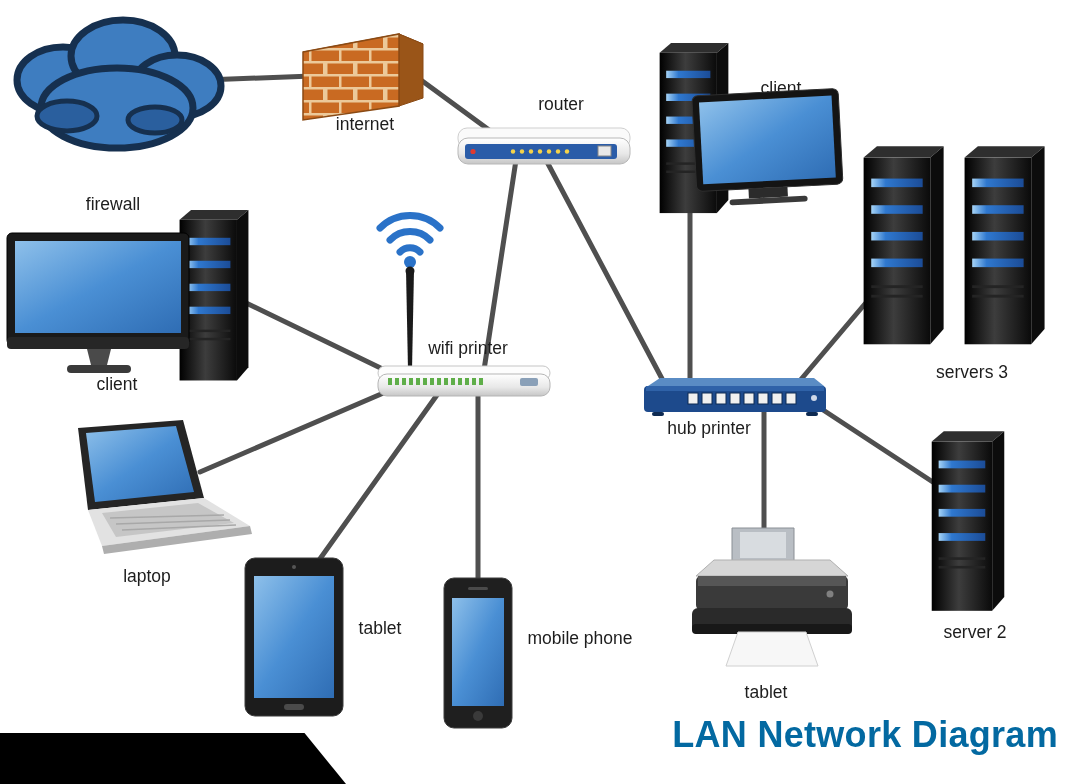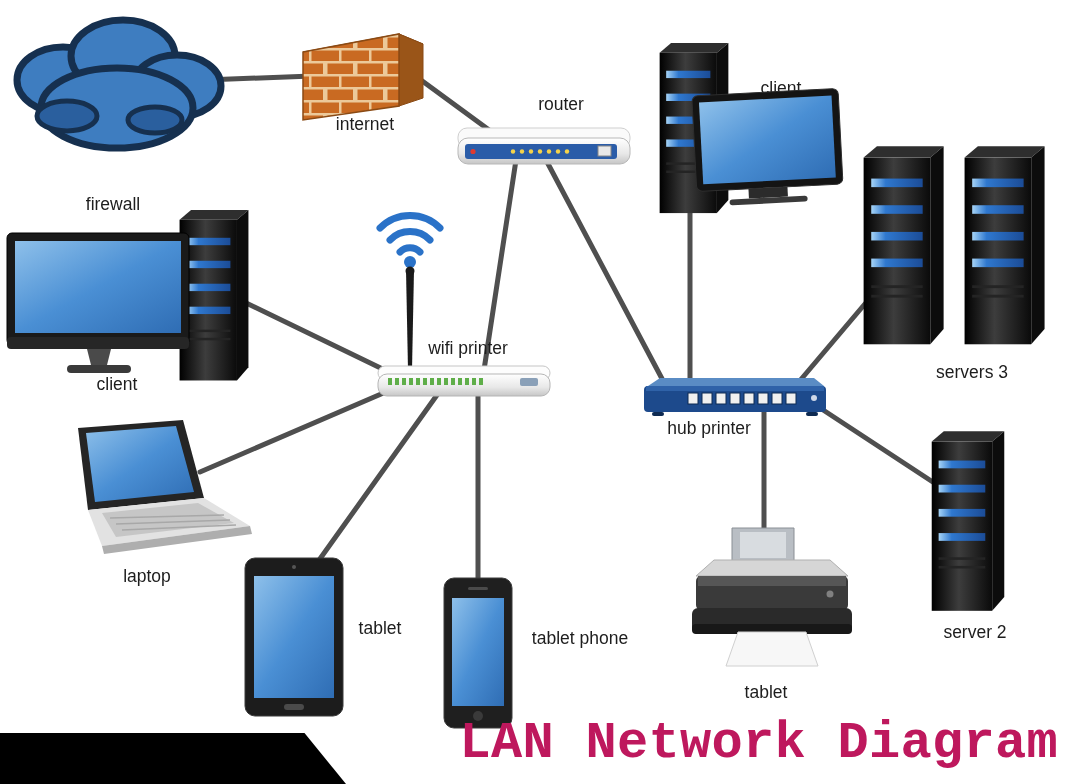--- a/index.html
+++ b/index.html
@@ -1,21 +1,21 @@
 <!DOCTYPE html>
 <html><head>
 <meta charset="utf-8">
 <style>
   * { margin:0; padding:0; box-sizing:border-box; }
   html,body { background:#ffffff; font-family:"Liberation Sans", sans-serif; }
   .stage { position:relative; width:1070px; height:784px; background:#ffffff; overflow:hidden; }
   .wires { position:absolute; left:0; top:0; }
   .node { position:absolute; }
   .label { position:absolute; transform:translateX(-50%); font-size:17.5px; color:#1d1d1d; white-space:nowrap; }
-  .title { position:absolute; right:12px; top:714px; font-size:52px; font-weight:600; color:#be185d; letter-spacing:.3px;font-family:Liberation Mono, monospace; }
+  .title { position:absolute; right:12px; top:714px; font-size:36px; font-weight:600; color:#0369a1; letter-spacing:.3px; }
   .banner { position:absolute; left:0; top:733px; width:346px; height:51px; background:#000;
             clip-path:polygon(0 0, 88% 0, 100% 100%, 0 100%); }
 </style>
 </head>
 <body>
 
 <div class="stage">
 
   <svg width="0" height="0" style="position:absolute">
     <defs>
@@ -220,21 +220,21 @@
   <div class="label" style="left:380px;top:618px">tablet</div>
 
   <div class="node" style="left:440px;top:576px">
     <svg viewBox="0 0 78 155" width="78" height="155">
       <rect x="4" y="2" width="68" height="150" rx="10" fill="#1f1f1f" stroke="#3c3c3c"></rect>
       <rect x="12" y="22" width="52" height="108" fill="url(#gScreen)"></rect>
       <rect x="28" y="11" width="20" height="3" rx="1.5" fill="#4a4a4a"></rect>
       <circle cx="38" cy="140" r="5" fill="#3a3a3a"></circle>
     </svg>
   </div>
-  <div class="label" style="left:580px;top:628px">tablet phone</div>
+  <div class="label" style="left:580px;top:628px">mobile phone</div>
 
   <div class="node" style="left:638px;top:374px">
     <svg viewBox="0 0 195 48" width="195" height="48">
       <polygon points="10,12 186,12 176,4 22,4" fill="#5a8cc4"></polygon>
       <rect x="6" y="12" width="182" height="26" rx="4" fill="#1d4a8c"></rect>
       <rect x="8" y="12" width="178" height="5" fill="#2f62a8"></rect>
       <g fill="#f0f0f0" stroke="#0e2a52" stroke-width="1">
         <rect x="50" y="19" width="10" height="11"></rect>
           <rect x="64" y="19" width="10" height="11"></rect>
         <rect x="78" y="19" width="10" height="11"></rect>

